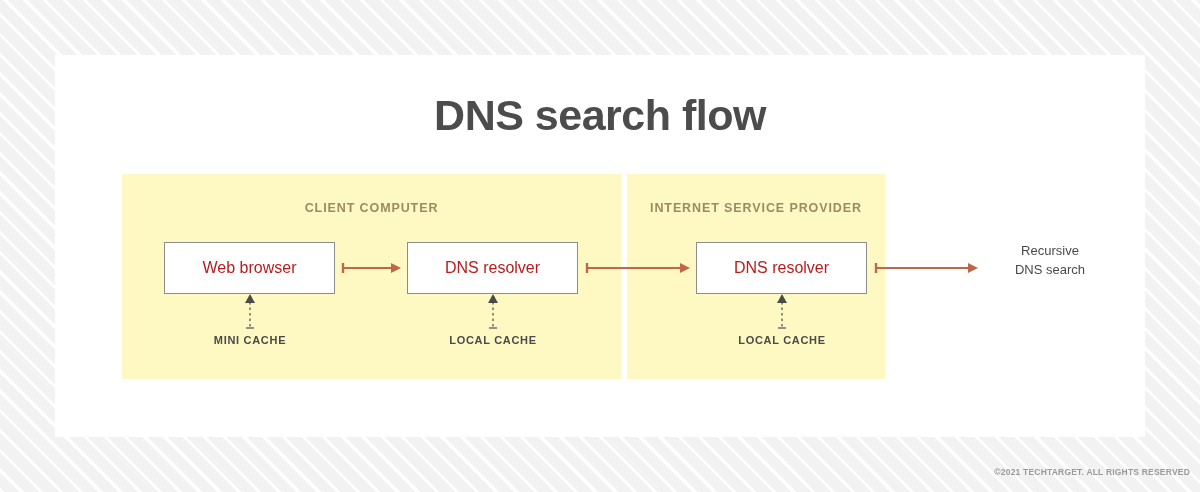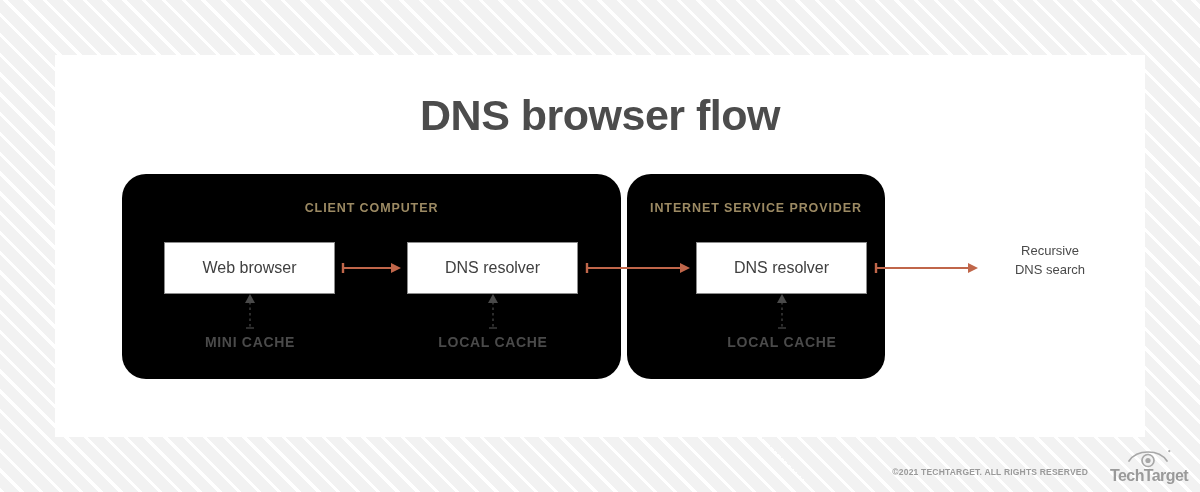--- a/index.html
+++ b/index.html
@@ -38,22 +38,21 @@
     text-align: center;
     font-size: 43px;
     font-weight: bold;
     color: #4c4c4c;
     letter-spacing: -0.5px;
   }
 
   
   .panel {
     position: absolute;
-    background: #000000;
-    border-radius: 24px;
+    background: #fef9c3;
   }
   .panel-client {
     left: 67px;
     top: 119px;
     width: 499px;
     height: 205px;
   }
   .panel-isp {
     left: 572px;
     top: 119px;
@@ -76,21 +75,21 @@
   .node {
     position: absolute;
     box-sizing: border-box;
     background: #ffffff;
     border: 1.6px solid #8c8c8c;
     height: 52px;
     display: flex;
     align-items: center;
     justify-content: center;
     font-size: 16px;
-    color: #404040;
+    color: #b91c1c;
   }
   .node-web      { left: 109px; top: 187px; width: 171px; }
   .node-resolver { left: 352px; top: 187px; width: 171px; }
   .node-isp      { left: 641px; top: 187px; width: 171px; }
 
   
   .arrow {
     position: absolute;
     height: 14px;
     top: 206px;
@@ -117,21 +116,21 @@
     height: 38px;
     display: flex;
     justify-content: center;
   }
   .cache-line svg { display: block; }
 
   .cache-label {
     margin-top: 2px;
     width: 100%;
     text-align: center;
-    font-size: 14px;
+    font-size: 11px;
     font-weight: bold;
     letter-spacing: 0.7px;
     color: #4a4a4a;
   }
 
   
   .recursive {
     position: absolute;
     left: 920px;
     top: 186px;
@@ -173,21 +172,21 @@
     letter-spacing: -0.6px;
     line-height: 17px;
     margin-top: -1px;
   }
 </style>
 </head>
 <body>
 
 <div class="card">
 
-  <div class="title">DNS browser flow</div>
+  <div class="title">DNS search flow</div>
 
   <div class="panel panel-client">
     <div class="panel-label">CLIENT COMPUTER</div>
   </div>
 
   <div class="panel panel-isp">
     <div class="panel-label">INTERNET SERVICE PROVIDER</div>
   </div>
 
   <div class="node node-web">
@@ -261,22 +260,13 @@
 
   <div class="recursive">
     <div>Recursive</div>
     <div>DNS search</div>
   </div>
 
 </div>
 
 <div class="footer">
   <div class="copyright">©2021 TECHTARGET. ALL RIGHTS RESERVED</div>
-  <div class="brand">
-    <svg class="brand-eye" width="46" height="20" viewBox="0 0 46 20">
-      <path d="M3 13 C 11 1, 33 1, 41 13" fill="none" stroke="#a8a8a8" stroke-width="1.7" stroke-linecap="round"></path>
-      <circle cx="22" cy="12.5" r="6" fill="none" stroke="#a8a8a8" stroke-width="1.7"></circle>
-      <circle cx="22" cy="12.5" r="2.6" fill="#a8a8a8"></circle>
-      <circle cx="43.3" cy="3.2" r="1.1" fill="#a8a8a8"></circle>
-    </svg>
-    <div class="brand-word">TechTarget</div>
-  </div>
 </div>
 
 </body></html>

